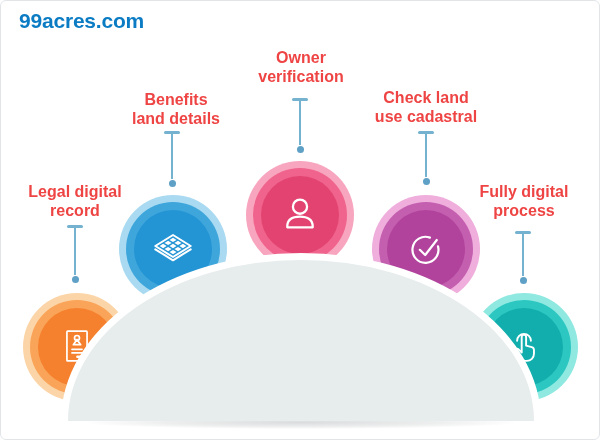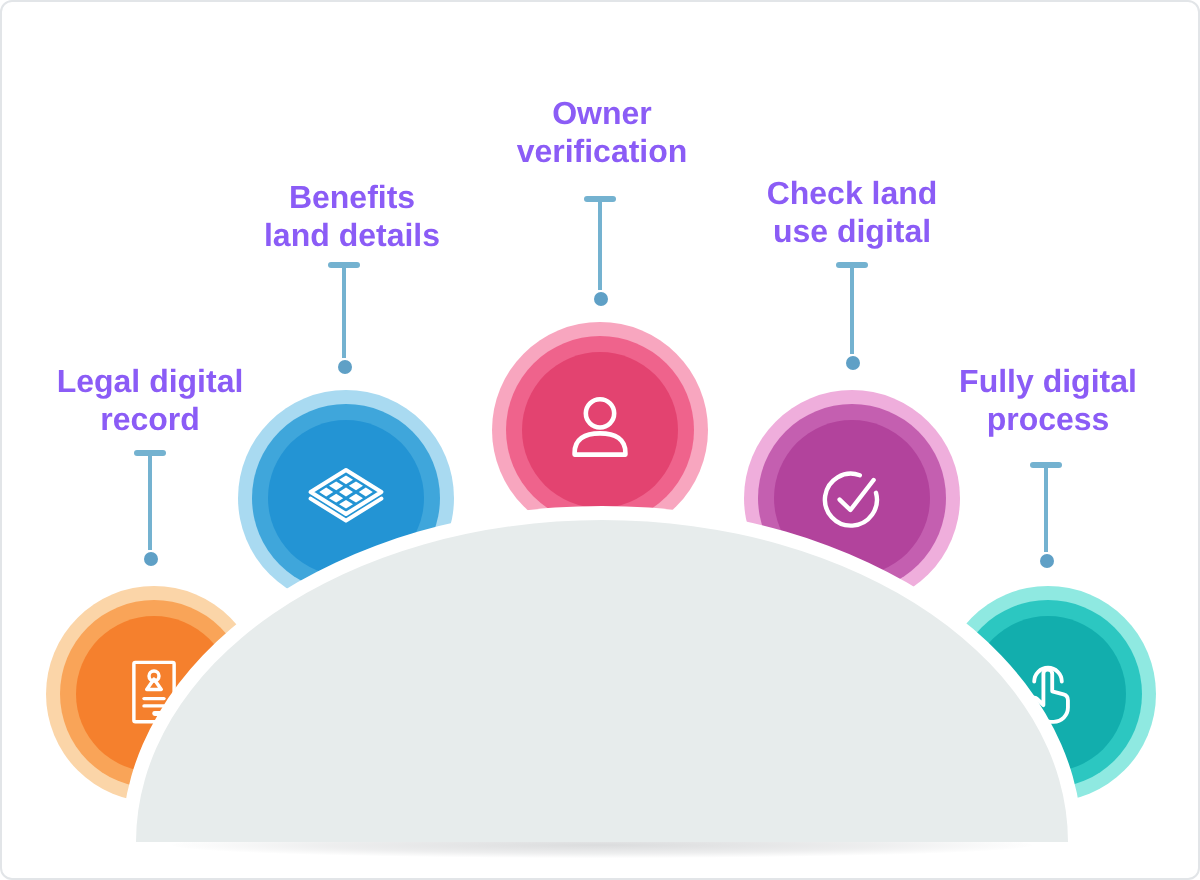--- a/index.html
+++ b/index.html
@@ -8,21 +8,21 @@
     border:1px solid #e2e5e8;border-radius:6px;overflow:hidden;background:#ffffff;
     font-family:"Liberation Sans","DejaVu Sans",sans-serif;
   }
   .logo{
     position:absolute;left:18px;top:8px;font-size:21px;font-weight:bold;
     color:#0b7cc4;letter-spacing:-0.2px;
   }
   .benefit{display:contents;}
   .label{
     position:absolute;width:150px;text-align:center;white-space:pre-line;
-    font-size:16px;line-height:19px;font-weight:600;color:#8b5cf6;z-index:4;
+    font-size:16px;line-height:19px;font-weight:600;color:#ef4444;z-index:4;
   }
   .connector{
     position:absolute;width:16px;display:flex;flex-direction:column;align-items:center;z-index:4;
   }
   .connector .bar{width:16px;height:3px;border-radius:2px;background:#74b2d0;}
   .connector .line{width:2.5px;background:#74b2d0;}
   .connector .dot{width:7px;height:7px;border-radius:50%;background:#5fa0c6;margin-top:1px;}
   .circle{
     position:absolute;width:108px;height:108px;border-radius:50%;z-index:2;
     display:flex;align-items:center;justify-content:center;
@@ -55,20 +55,21 @@
   .dome-title{
     position:absolute;left:0;top:33px;width:480px;text-align:center;white-space:pre-line;
     font-size:30px;line-height:34px;font-weight:800;color:#356f87;letter-spacing:0.2px;
   }
 </style>
 </head>
 <body>
 
 <div class="stage">
 
+  <div class="logo">99acres.com</div>
 
   
   <div class="benefit">
     <div class="label" style="left:-1px;top:181px">Legal digital
 record</div>
     <div class="connector" style="left:66px;top:224px">
       <span class="bar"></span>
       <span class="line" style="height:47px"></span>
       <span class="dot"></span>
     </div>
@@ -127,21 +128,21 @@
           <path d="M11.8 35.8 L36.2 35.8 L36.2 35 C36.2 28.4 31.4 25.6 24 25.6 C16.6 25.6 11.8 28.4 11.8 35 Z"></path>
         </svg>
       </div>
         </div>
     </div>
   </div>
 
   
   <div class="benefit">
     <div class="label" style="left:350px;top:87px">Check land
-use digital</div>
+use cadastral</div>
     <div class="connector" style="left:417px;top:130px">
       <span class="bar"></span>
       <span class="line" style="height:43px"></span>
       <span class="dot"></span>
     </div>
     <div class="circle c-magenta" style="left:371px;top:194px">
       <div class="mid">
           <div class="main">
         <svg class="icon-svg" width="48" height="48" viewBox="0 0 48 48" fill="none" stroke="#ffffff" stroke-width="2.2" stroke-linecap="round" stroke-linejoin="round">
           <path d="M27.9 12.6 A13 13 0 1 0 36 21.4"></path>

